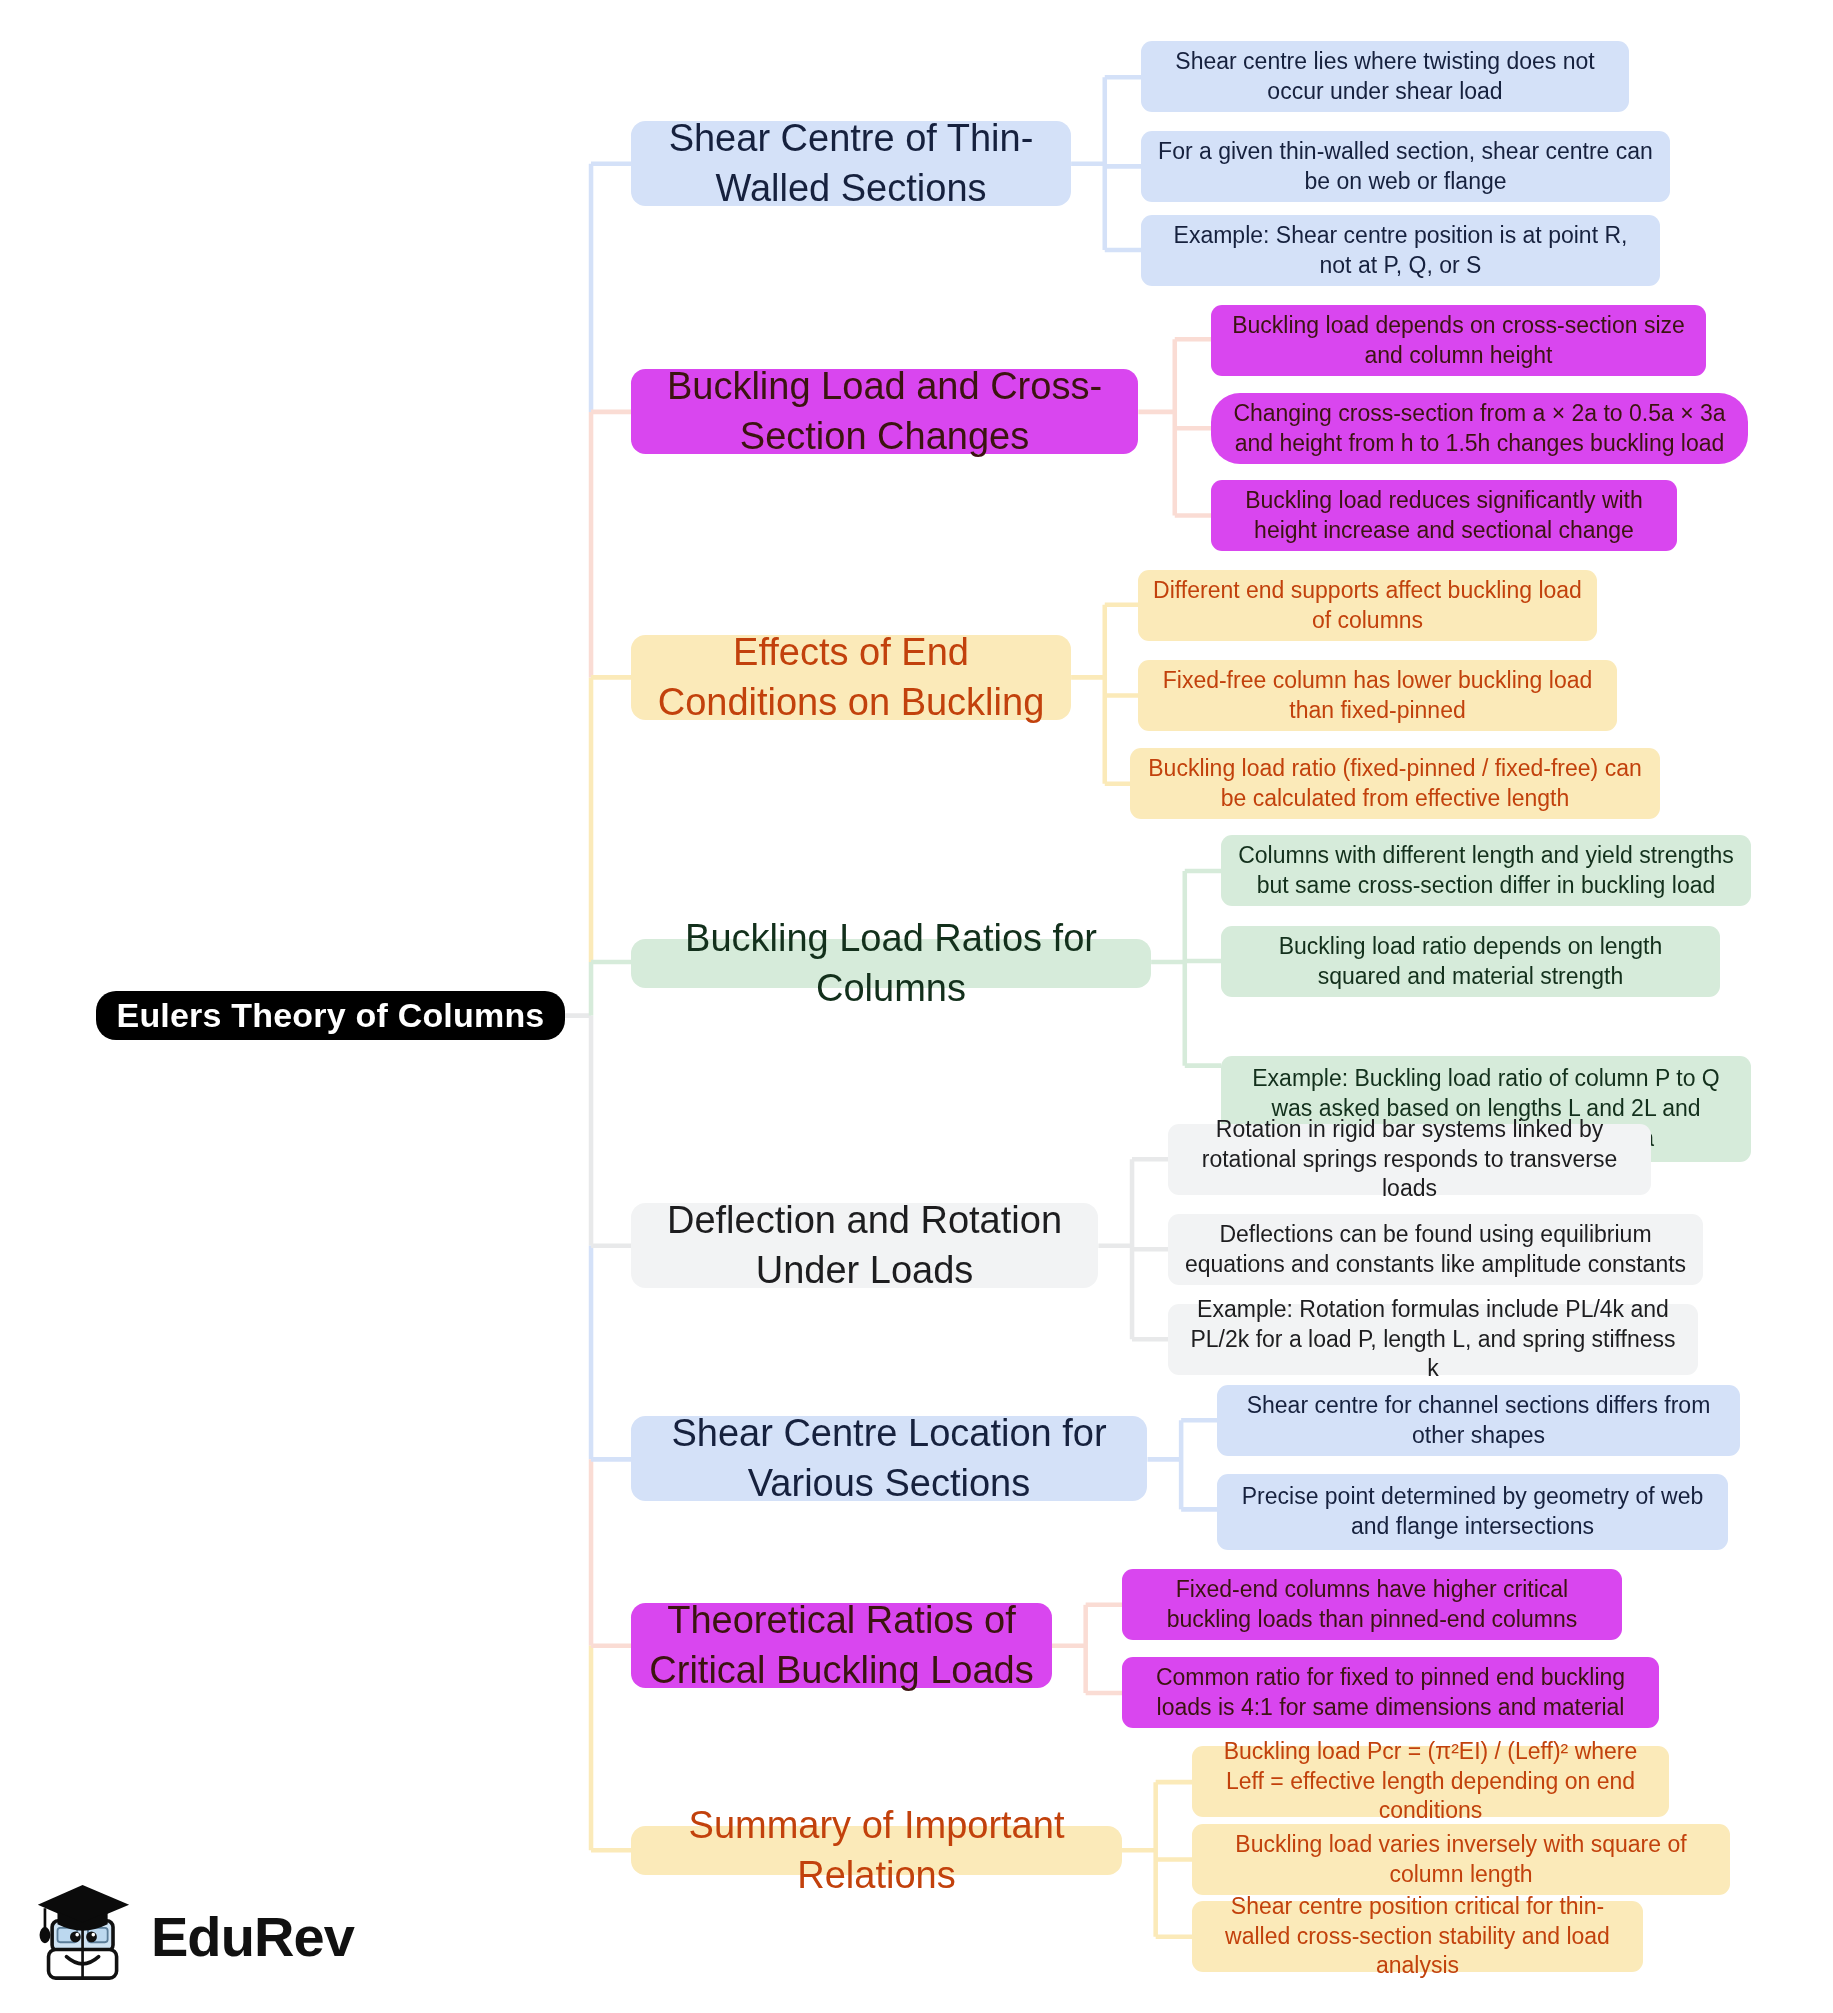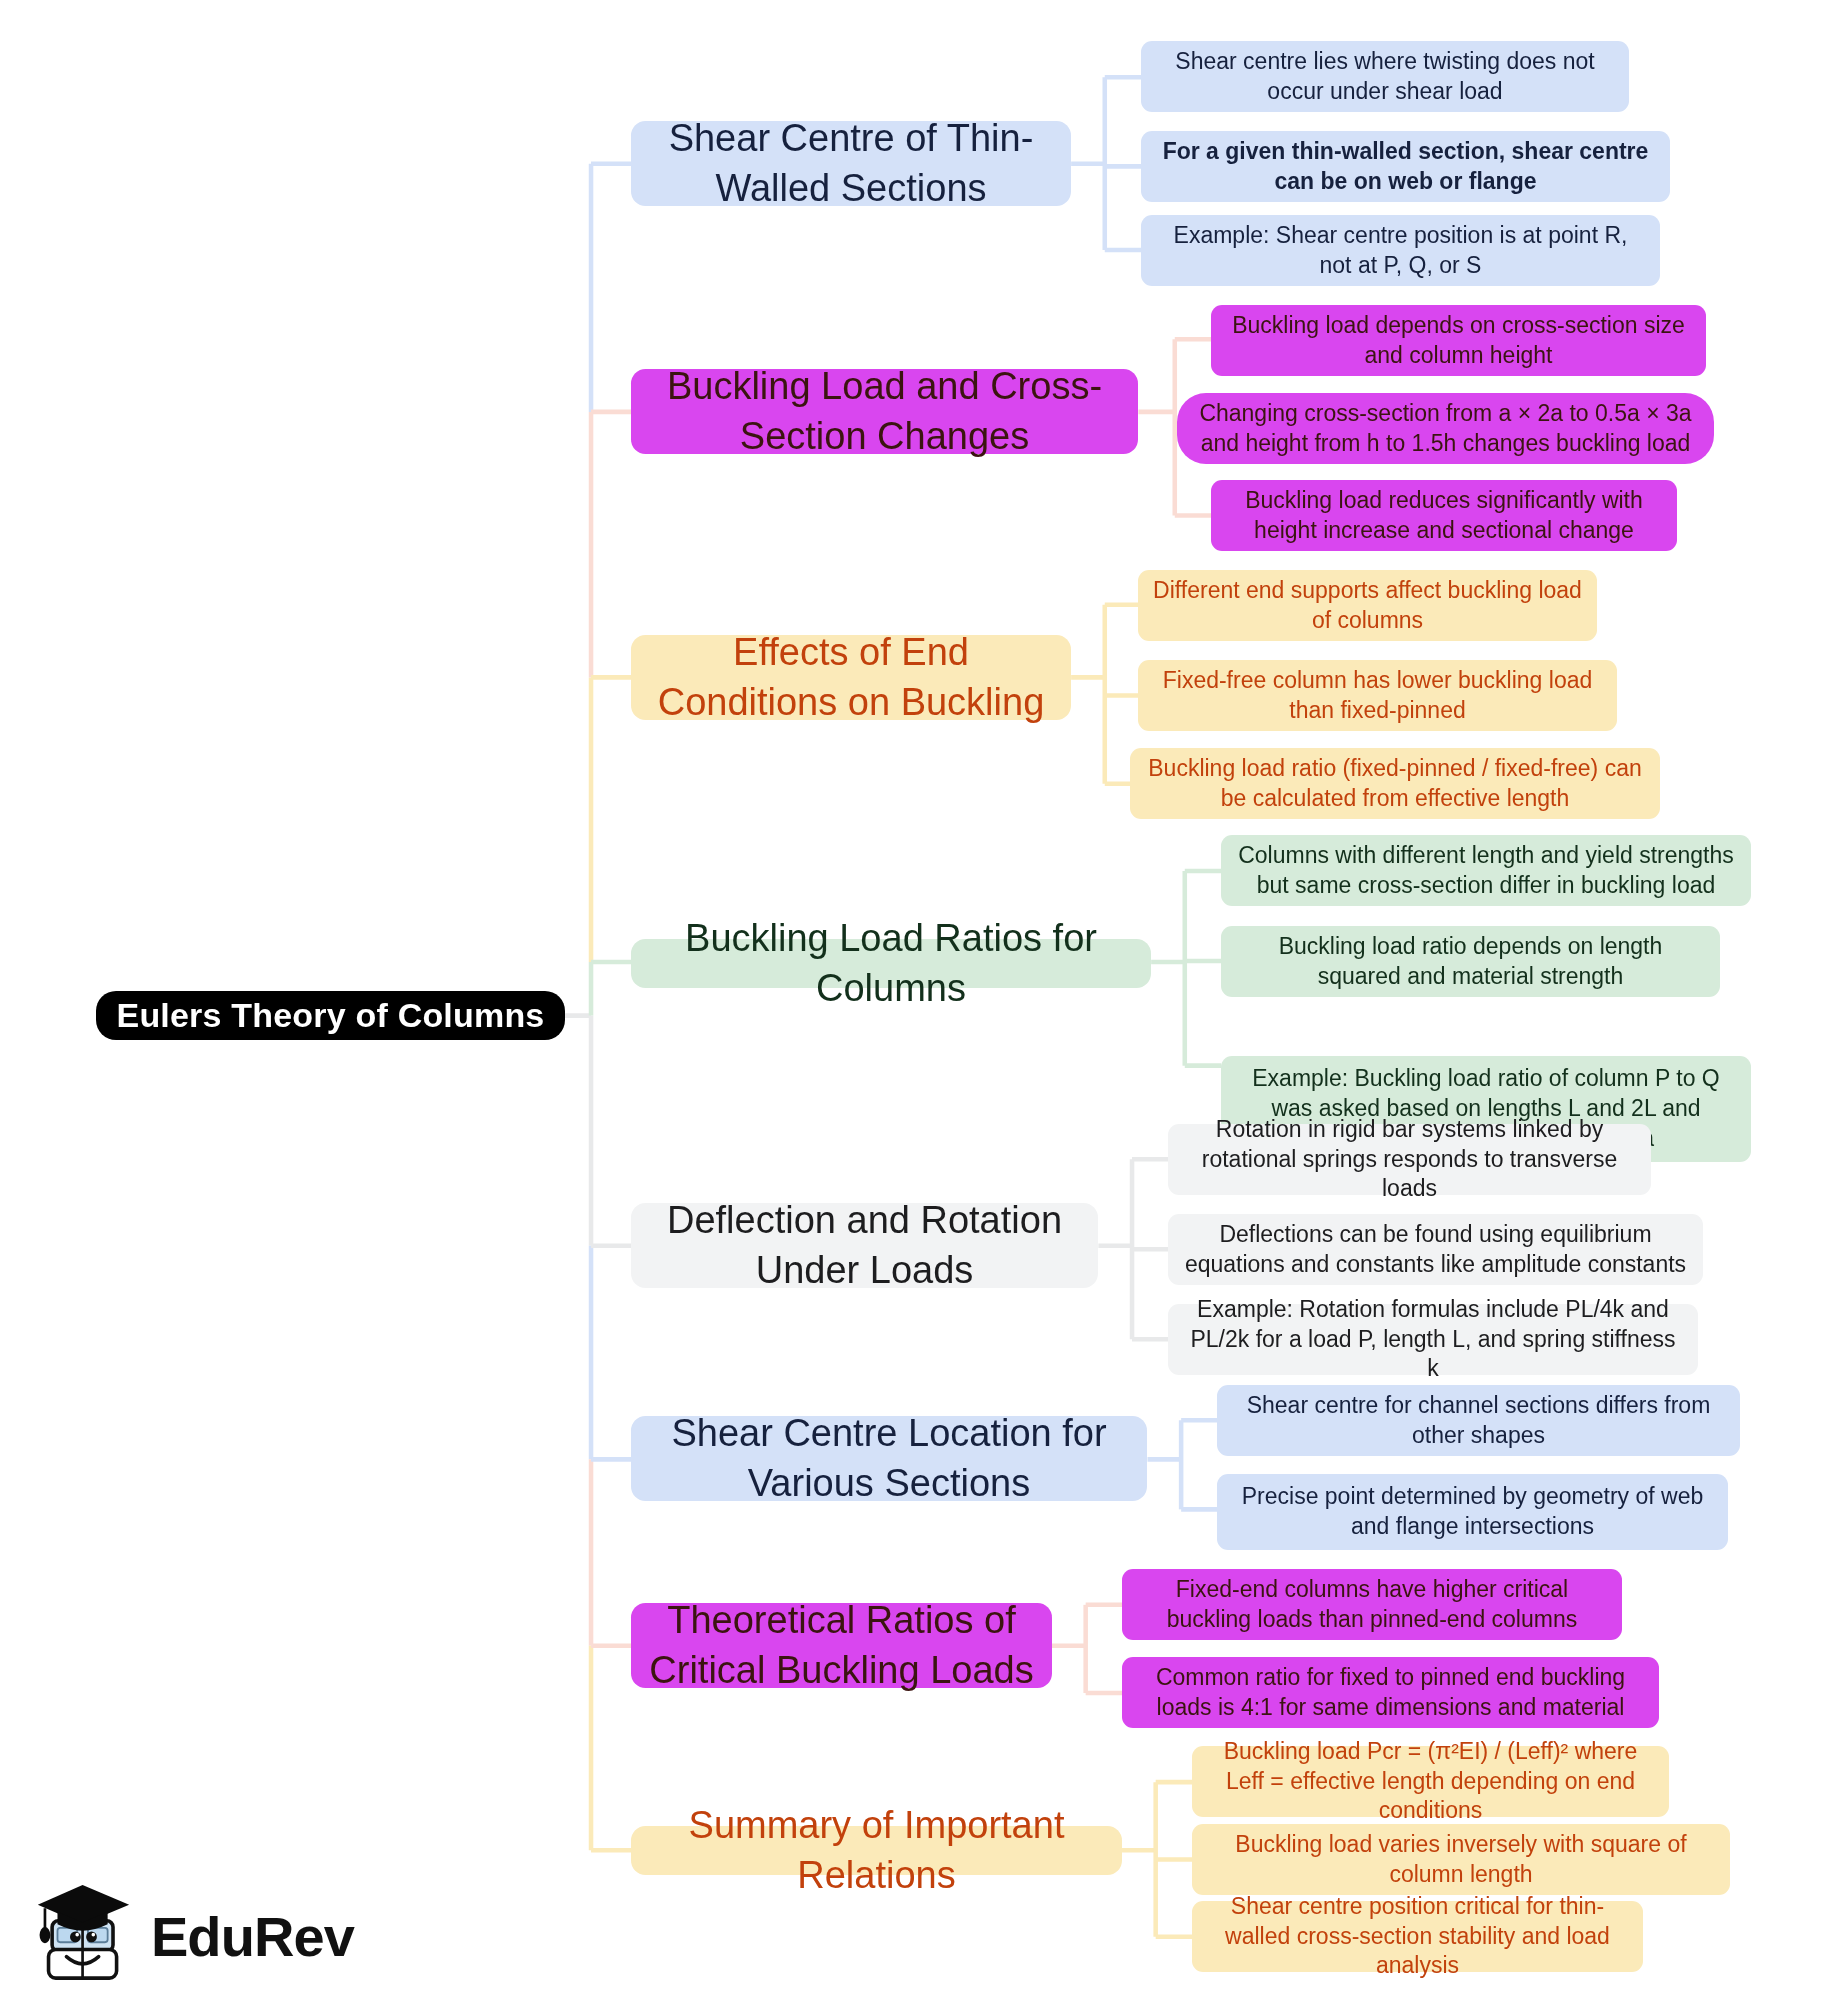--- a/index.html
+++ b/index.html
@@ -155,34 +155,34 @@
   <div class="node root" style="left:89px; top:991px; width:469px; height:49px;">
     <span>Eulers Theory of Columns</span>
   </div>
 
   <div class="node lvl1 c-blue" style="left:631px; top:121px; width:440px; height:85px;">
     <span>Shear Centre of Thin-Walled Sections</span>
   </div>
   <div class="node lvl2 c-blue" style="left:1141px; top:41px; width:488px; height:71px;">
     <span>Shear centre lies where twisting does not occur under shear load</span>
   </div>
-  <div class="node lvl2 c-blue" style="left:1141px; top:131px; width:529px; height:71px;font-weight:bold;">
+  <div class="node lvl2 c-blue" style="left:1141px; top:131px; width:529px; height:71px;">
     <span>For a given thin-walled section, shear centre can be on web or flange</span>
   </div>
   <div class="node lvl2 c-blue" style="left:1141px; top:215px; width:519px; height:71px;">
     <span>Example: Shear centre position is at point R, not at P, Q, or S</span>
   </div>
 
   <div class="node lvl1 c-pink" style="left:631px; top:369px; width:507px; height:85px;">
     <span>Buckling Load and Cross-Section Changes</span>
   </div>
   <div class="node lvl2 c-pink" style="left:1211px; top:305px; width:495px; height:71px;">
     <span>Buckling load depends on cross-section size and column height</span>
   </div>
-  <div class="node lvl2 c-pink" style="left:1177px; top:393px; width:537px; height:71px;border-radius:29px;">
+  <div class="node lvl2 c-pink" style="left:1211px; top:393px; width:537px; height:71px;border-radius:29px;">
     <span>Changing cross-section from a × 2a to 0.5a × 3a and height from h to 1.5h changes buckling load</span>
   </div>
   <div class="node lvl2 c-pink" style="left:1211px; top:480px; width:466px; height:71px;">
     <span>Buckling load reduces significantly with height increase and sectional change</span>
   </div>
 
   <div class="node lvl1 c-yellow" style="left:631px; top:635px; width:440px; height:85px;">
     <span>Effects of End Conditions on Buckling</span>
   </div>
   <div class="node lvl2 c-yellow" style="left:1138px; top:570px; width:459px; height:71px;">

